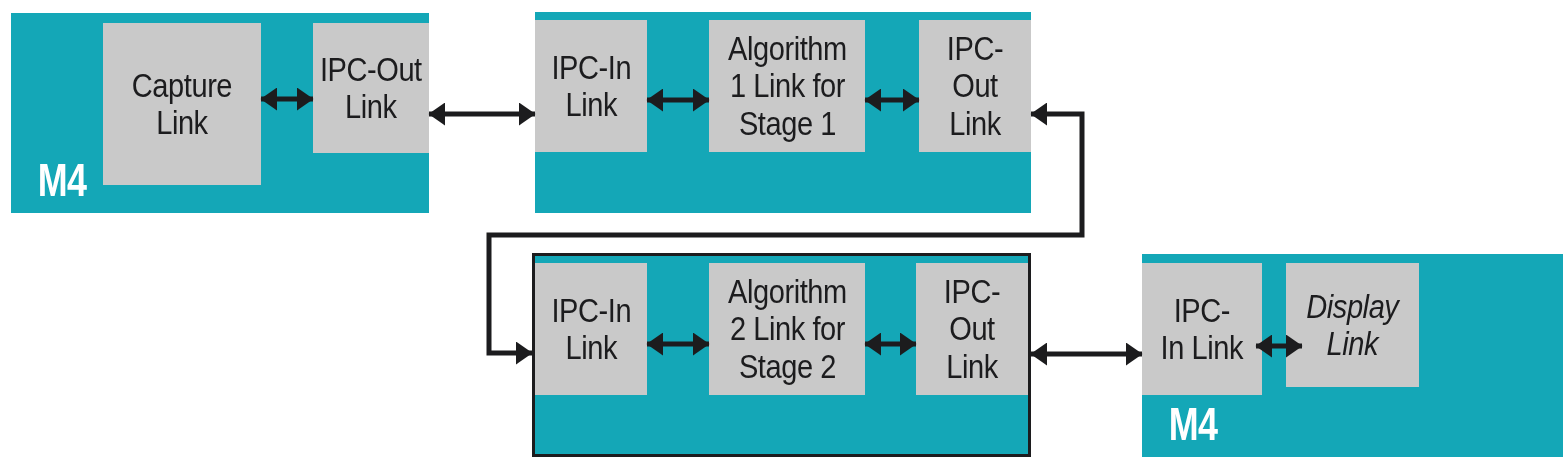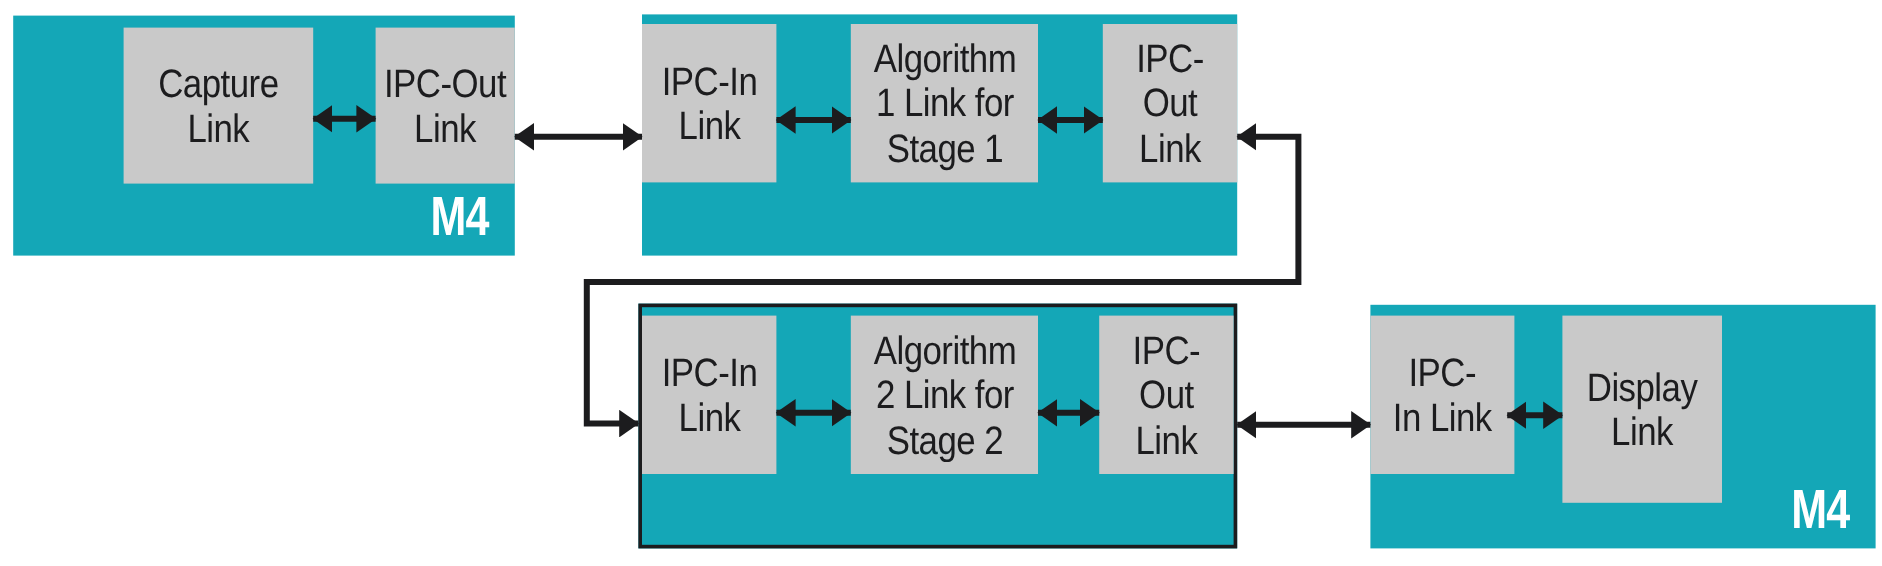--- a/index.html
+++ b/index.html
@@ -18,22 +18,22 @@
     overflow: hidden;
   }
   .proc {
     position: absolute;
     background: var(--teal);
     box-sizing: border-box;
   }
   .proc.bordered { border: 3px solid var(--ink); }
   .proc-label {
     position: absolute;
-    left: 0; right: 15px; bottom: 10px;
-    text-align: right;
+    left: 0; right: 0; bottom: 10px;
+    text-align: left;
     line-height: 1;
     padding-left: 20px;
   }
   .proc-label span {
     display: inline-block;
     color: var(--label_text);
     font-size: 46px;
     font-weight: bold;
     transform: scaleX(0.78);
     transform-origin: center;
@@ -52,36 +52,36 @@
     color: var(--ink);
     font-size: 33px;
     line-height: 1.13;
     white-space: pre-line;
     transform: scaleX(0.88);
     transform-origin: center;
     letter-spacing: -0.5px;
   }
   
   #proc-m4a { left: 11px;  top: 13px;  width: 418px; height: 200px; }
-  #proc-m4a .b1 { left: 92px;  top: 10px; width: 158px; height: 130px; }
+  #proc-m4a .b1 { left: 92px;  top: 10px; width: 158px; height: 162px; }
   #proc-m4a .b2 { left: 302px; top: 10px; width: 116px; height: 130px; }
 
   #proc-dsp { left: 535px; top: 12px;  width: 496px; height: 201px; }
   #proc-dsp .b1 { left: 0;     top: 8px; width: 112px; height: 132px; }
   #proc-dsp .b2 { left: 174px; top: 8px; width: 156px; height: 132px; }
   #proc-dsp .b3 { left: 384px; top: 8px; width: 112px; height: 132px; }
 
   #proc-eve { left: 532px; top: 253px; width: 499px; height: 204px; }
   #proc-eve .b1 { left: 0;     top: 7px; width: 112px; height: 132px; }
   #proc-eve .b2 { left: 174px; top: 7px; width: 156px; height: 132px; }
   #proc-eve .b3 { left: 381px; top: 7px; width: 112px; height: 132px; }
 
   #proc-m4b { left: 1142px; top: 254px; width: 421px; height: 203px; }
   #proc-m4b .b1 { left: 0;     top: 9px; width: 120px; height: 132px; }
-  #proc-m4b .b2 { left: 160px; top: 9px; width: 133px; height: 156px; }
+  #proc-m4b .b2 { left: 144px; top: 9px; width: 133px; height: 124px; font-style: italic; }
 
   svg.arrows {
     position: absolute;
     left: 0; top: 0;
     width: 1568px; height: 472px;
     pointer-events: none;
   }
   svg.arrows path.arrow {
     stroke: var(--ink);
     stroke-width: 5;

